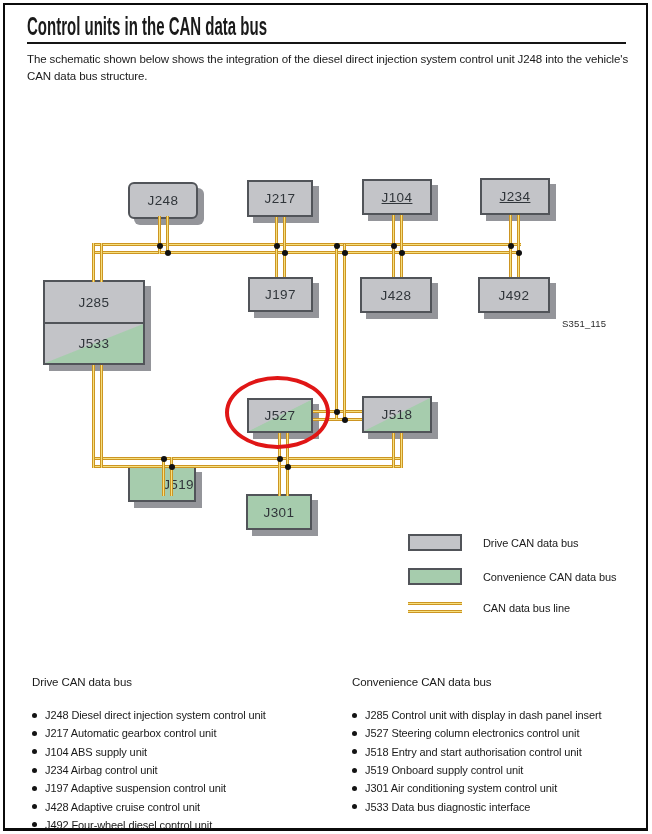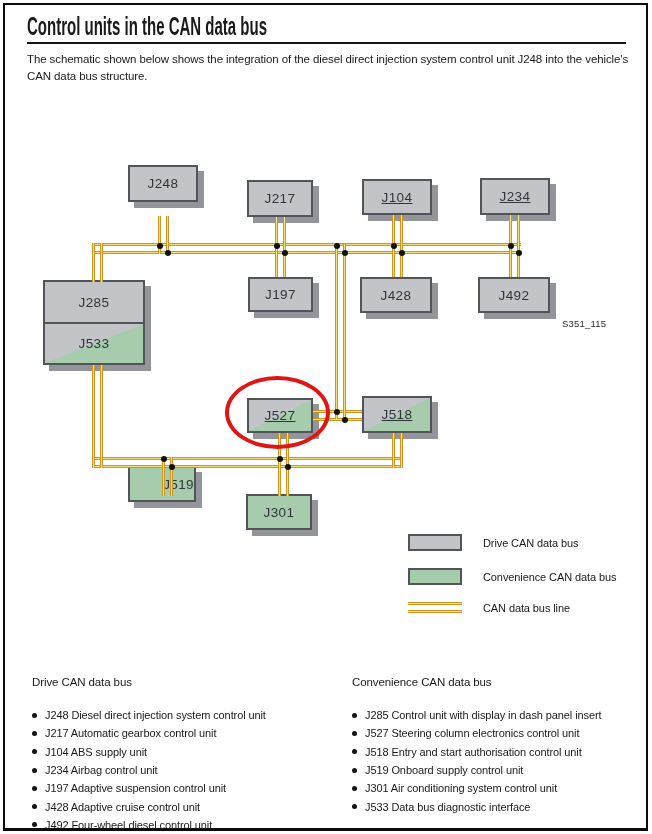--- a/index.html
+++ b/index.html
@@ -12,21 +12,21 @@
   .title-rule{position:absolute;left:27px;top:42px;width:599px;height:2px;background:#151515;}
   .intro{position:absolute;left:27px;top:51px;width:622px;font-size:11.5px;line-height:17px;letter-spacing:-0.1px;}
   .intro p{margin:0;}
 
   
   .node{position:absolute;box-sizing:border-box;border:2px solid #515459;
         box-shadow:6px 6px 0 var(--box-shadow);display:flex;align-items:center;justify-content:center;
         font-size:13.5px;color:#30353a;letter-spacing:0.4px;z-index:1;}
   .node.drive{background:var(--drive-box);}
   .node.conv{background:var(--convenience-box);}
-  .node.diag{background:linear-gradient(to bottom right, var(--drive-box) 49.3%, var(--convenience-box) 50.7%);text-decoration:underline;}
+  .node.diag{background:linear-gradient(to bottom right, var(--drive-box) 49.3%, var(--convenience-box) 50.7%);}
   .stack{position:absolute;box-sizing:border-box;border:2px solid #515459;box-shadow:6px 6px 0 var(--box-shadow);z-index:1;}
   .stack .half{box-sizing:border-box;display:flex;align-items:center;justify-content:center;
         font-size:13.5px;color:#30353a;letter-spacing:0.4px;}
   .stack .half.top{height:40px;background:var(--drive-box);}
   .stack .half.bottom{height:41px;border-top:2px solid #515459;
         background:linear-gradient(to bottom right, var(--drive-box) 49.3%, var(--convenience-box) 50.7%);}
 
   
   .bus-h{position:absolute;height:11px;z-index:2;background:linear-gradient(to bottom,
         var(--bus-line-gold) 0,var(--bus-line-gold) 1px,
@@ -68,21 +68,21 @@
 <div class="page">
   <div class="page-border"></div>
 
   <div class="page-title">Control units in the CAN data bus</div>
   <div class="title-rule"></div>
 
   <div class="intro">
     <p>The schematic shown below shows the integration of the diesel direct injection system control unit J248 into the vehicle's CAN data bus structure.</p>
   </div>
 
-  <div class="node drive" style="left:128px;top:165px;width:70px;height:37px;">
+  <div class="node drive" style="left:128px;top:182px;width:70px;height:37px;border-radius:6px;">
       <span>J248</span>
     </div>
   <div class="node drive" style="left:247px;top:180px;width:66px;height:37px;">
       <span>J217</span>
     </div>
   <div class="node drive" style="left:362px;top:179px;width:70px;height:36px;text-decoration:underline;">
       <span>J104</span>
     </div>
   <div class="node drive" style="left:480px;top:178px;width:70px;height:37px;text-decoration:underline;">
       <span>J234</span>

